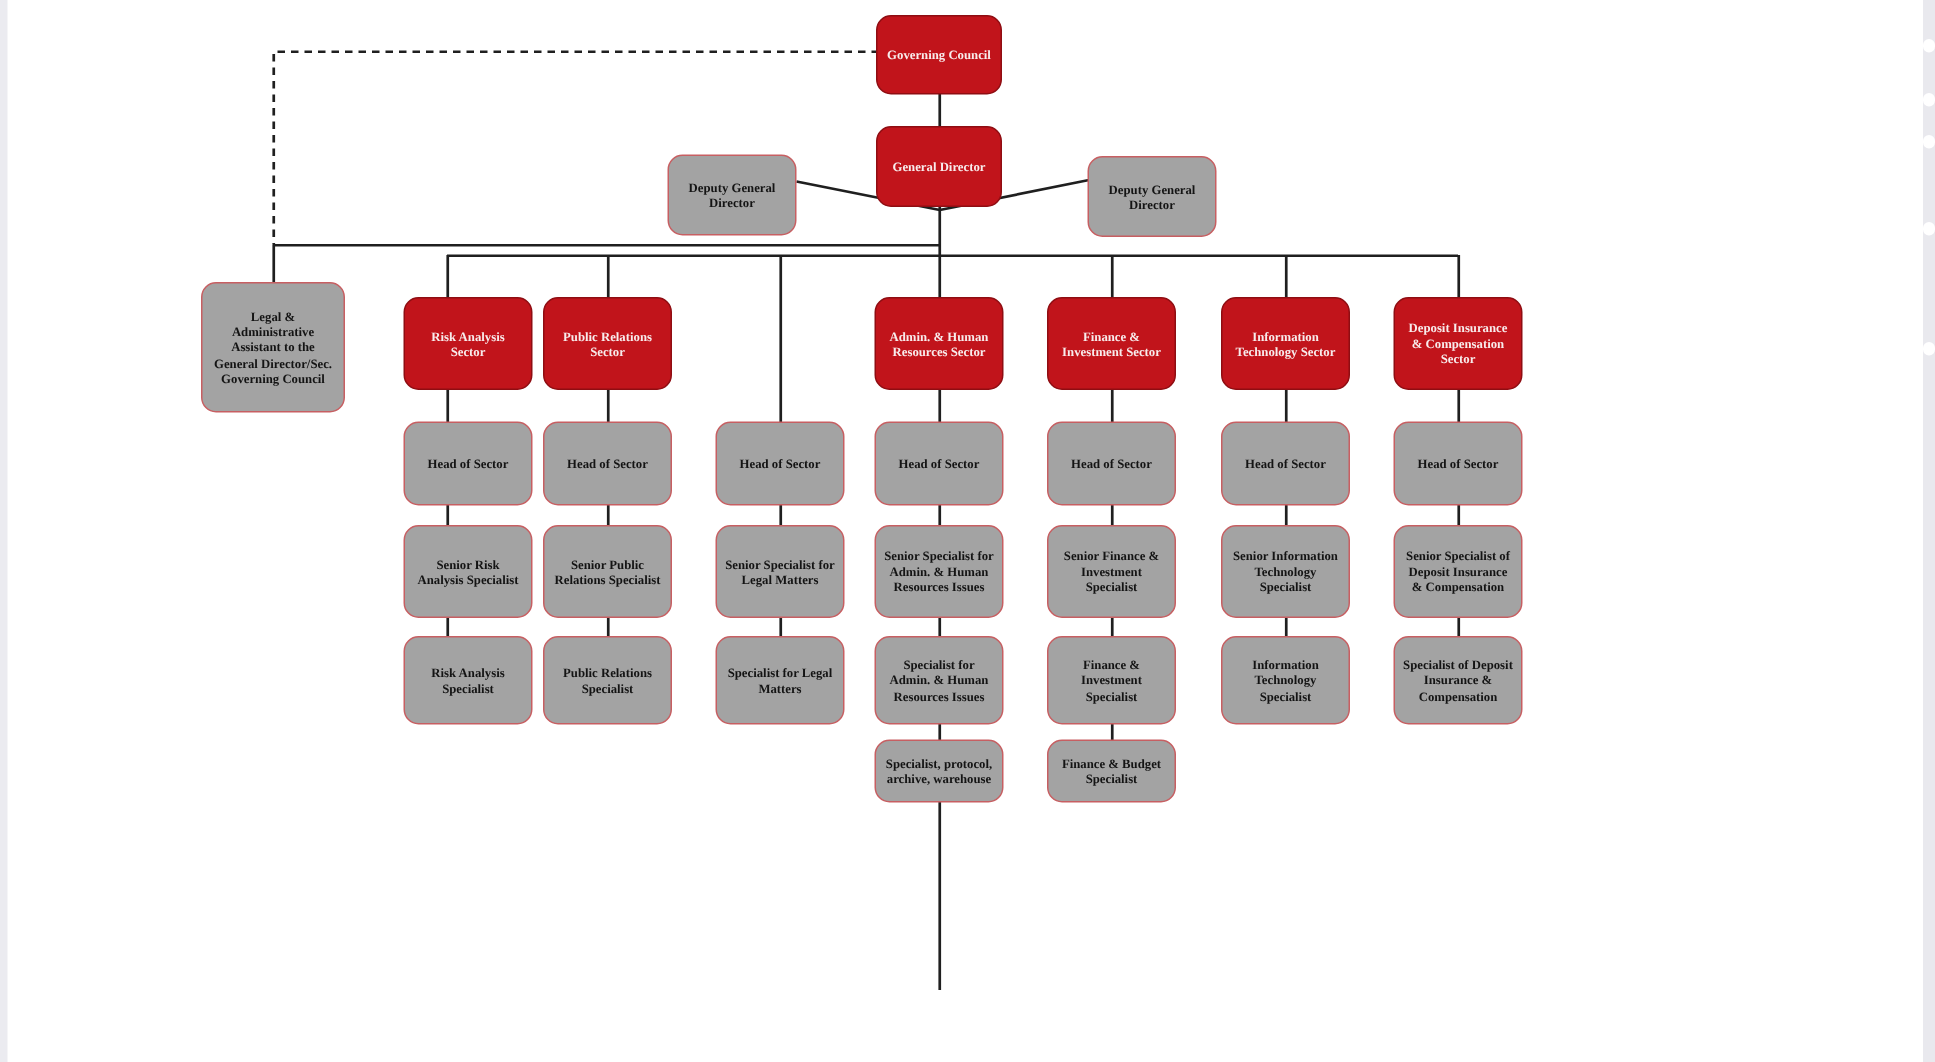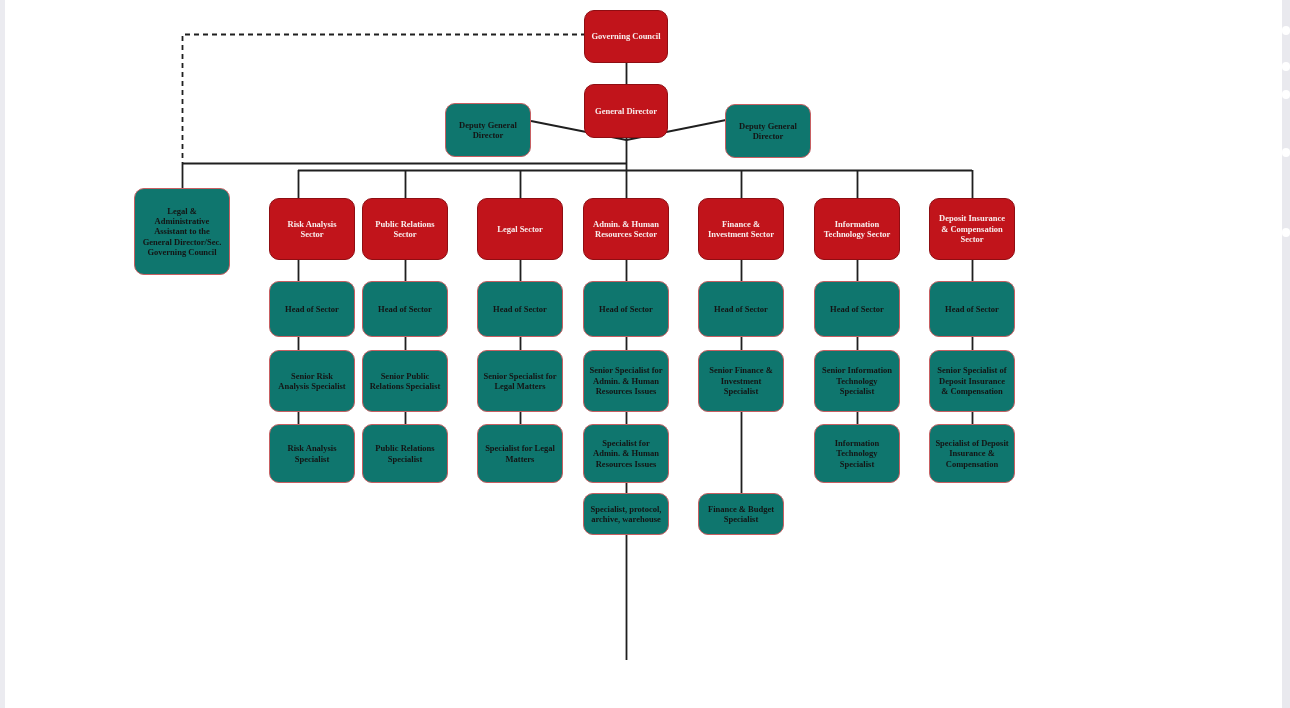--- a/index.html
+++ b/index.html
@@ -7,21 +7,21 @@
     position:relative;width:1290px;height:708px;background:#ffffff;
     font-family:"Liberation Serif","DejaVu Serif",serif;overflow:hidden;
   }
   .lines{position:absolute;left:0;top:0;z-index:0;}
   .node{
     position:absolute;z-index:1;box-sizing:border-box;border-radius:10px;
     display:flex;align-items:center;justify-content:center;text-align:center;
     font-weight:700;font-size:8.5px;line-height:1.22;padding:2px 5px;
   }
   .red{background:#c1141b;border:1px solid #8f0d12;color:#f8ecec;}
-  .white{background:#0f766e;border:1.5px solid #c75f62;color:#141414;}
+  .white{background:#a3a3a3;border:1.5px solid #c75f62;color:#141414;}
 
   
   .cx1{left:255px;width:86px;margin-left:14px;}
   .cx2{left:362px;width:86px;}
   .cx3{left:477px;width:86px;}
   .cx4{left:583px;width:86px;}
   .cx5{left:698px;width:86px;}
   .cx6{left:814px;width:86px;}
   .cx7{left:929px;width:86px;}
 
@@ -85,34 +85,34 @@
   <div class="node red cx1 ry-sector">Risk Analysis Sector</div>
   <div class="node white cx1 ry-head">Head of Sector</div>
   <div class="node white cx1 ry-senior">Senior Risk Analysis Specialist</div>
   <div class="node white cx1 ry-spec">Risk Analysis Specialist</div>
 
   <div class="node red cx2 ry-sector">Public Relations Sector</div>
   <div class="node white cx2 ry-head">Head of Sector</div>
   <div class="node white cx2 ry-senior">Senior Public Relations Specialist</div>
   <div class="node white cx2 ry-spec">Public Relations Specialist</div>
 
-  <div class="node red cx3 ry-sector">Legal Sector</div>
   <div class="node white cx3 ry-head">Head of Sector</div>
   <div class="node white cx3 ry-senior">Senior Specialist for Legal Matters</div>
   <div class="node white cx3 ry-spec">Specialist for Legal Matters</div>
 
   <div class="node red cx4 ry-sector">Admin. &amp; Human Resources Sector</div>
   <div class="node white cx4 ry-head">Head of Sector</div>
   <div class="node white cx4 ry-senior">Senior Specialist for Admin. &amp; Human Resources Issues</div>
   <div class="node white cx4 ry-spec">Specialist for Admin. &amp; Human Resources Issues</div>
   <div class="node white cx4 ry-5">Specialist, protocol, archive, warehouse</div>
 
   <div class="node red cx5 ry-sector">Finance &amp; Investment Sector</div>
   <div class="node white cx5 ry-head">Head of Sector</div>
   <div class="node white cx5 ry-senior">Senior Finance &amp; Investment Specialist</div>
+  <div class="node white cx5 ry-spec">Finance &amp; Investment Specialist</div>
   <div class="node white cx5 ry-5">Finance &amp; Budget Specialist</div>
 
   <div class="node red cx6 ry-sector">Information Technology Sector</div>
   <div class="node white cx6 ry-head">Head of Sector</div>
   <div class="node white cx6 ry-senior">Senior Information Technology Specialist</div>
   <div class="node white cx6 ry-spec">Information Technology Specialist</div>
 
   <div class="node red cx7 ry-sector">Deposit Insurance &amp; Compensation Sector</div>
   <div class="node white cx7 ry-head">Head of Sector</div>
   <div class="node white cx7 ry-senior">Senior Specialist of Deposit Insurance &amp; Compensation</div>

